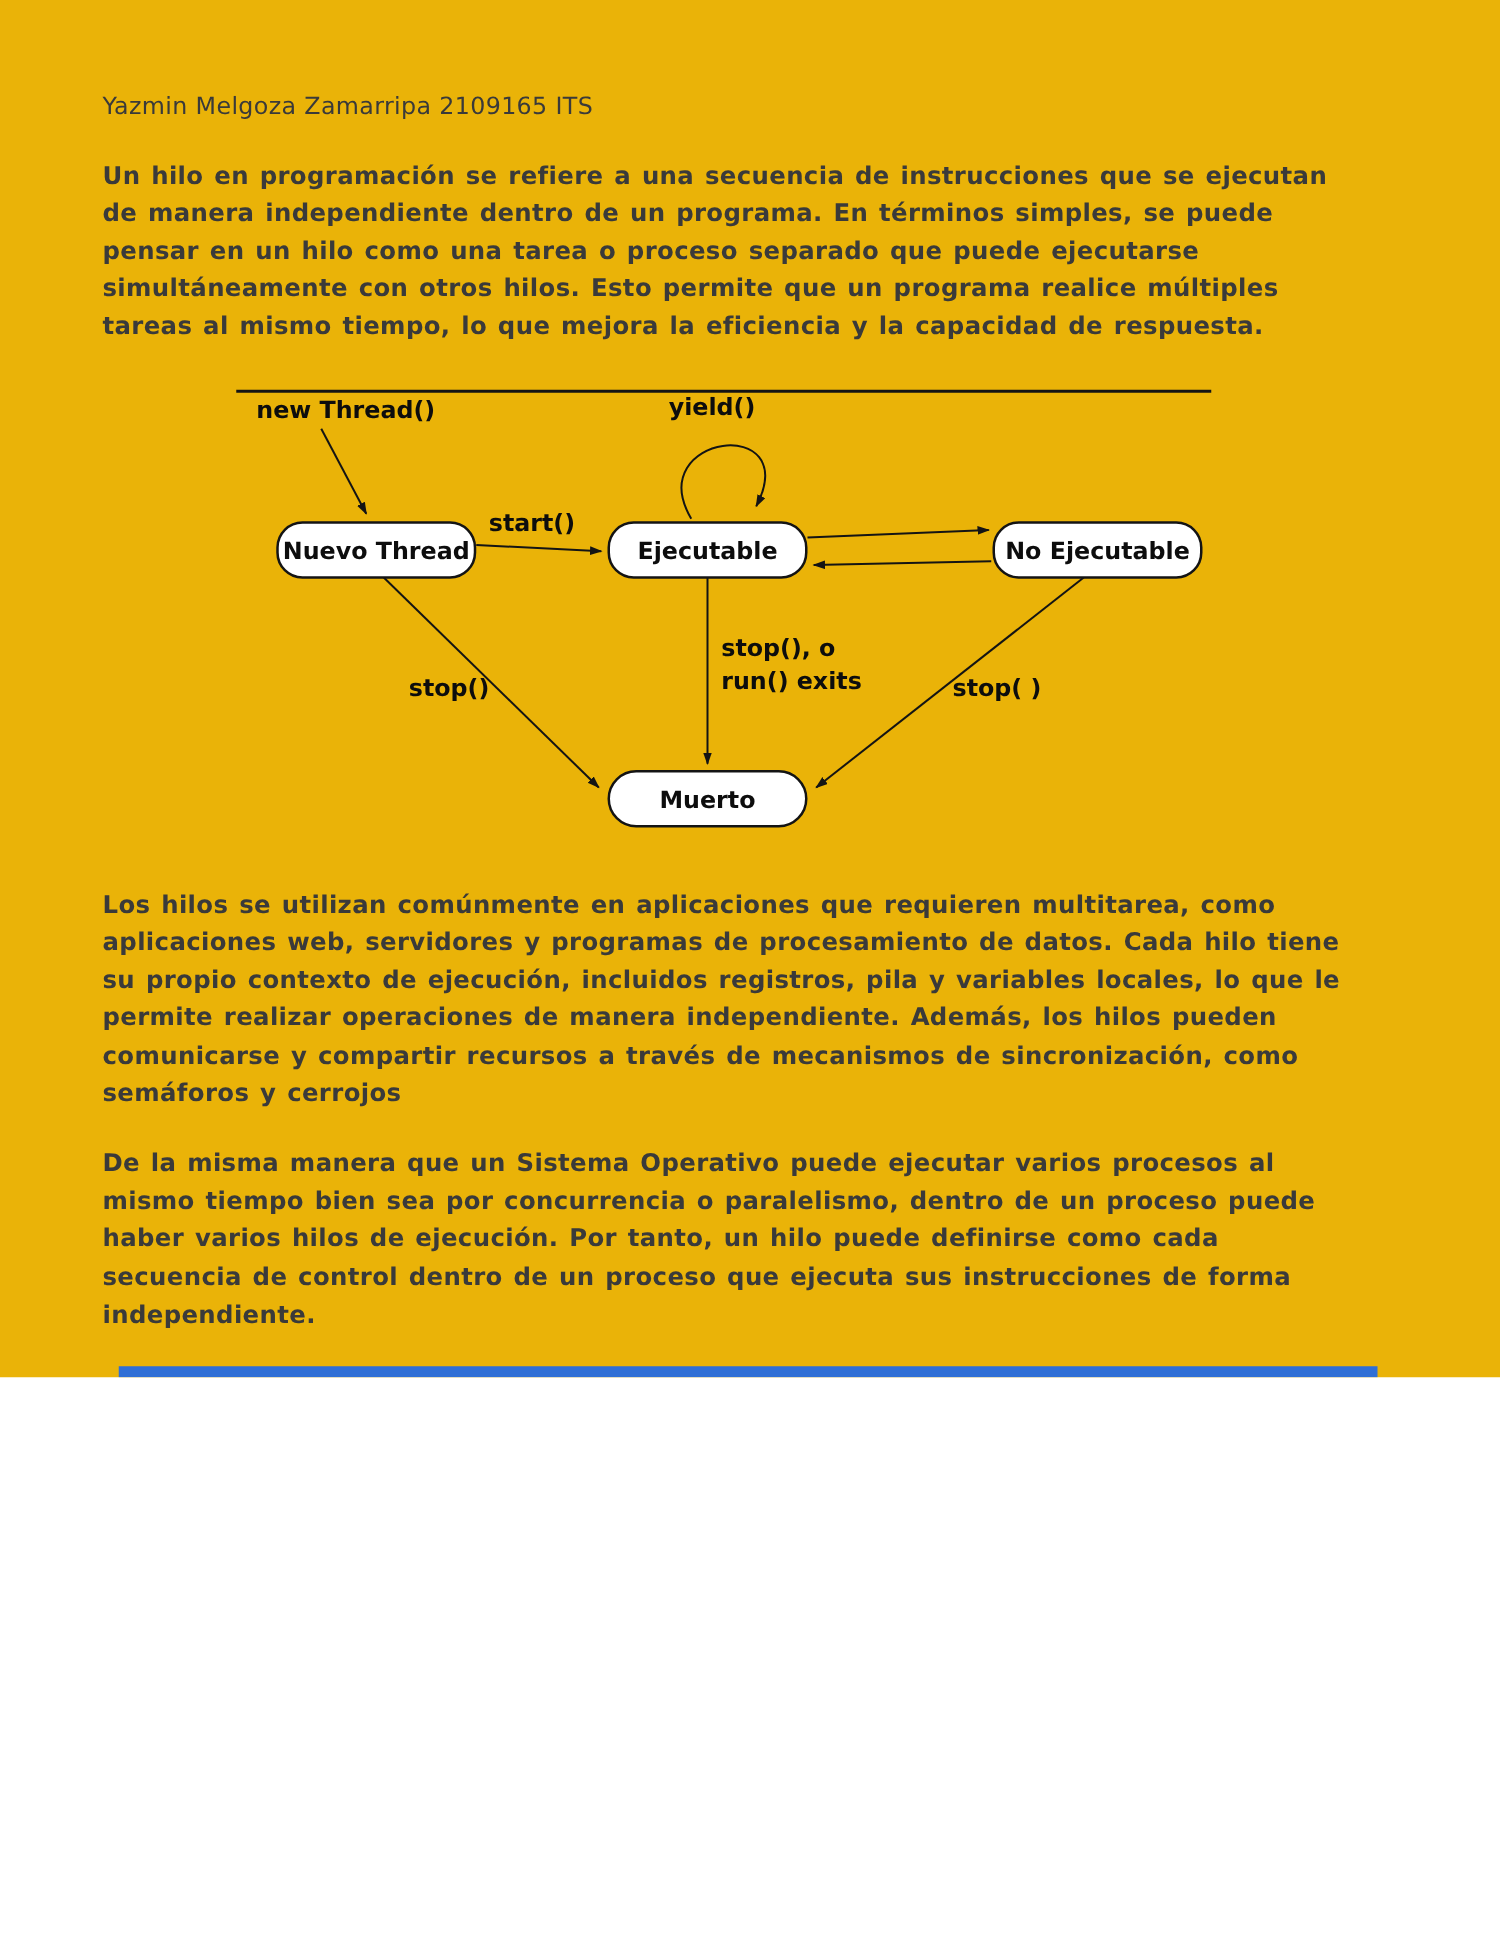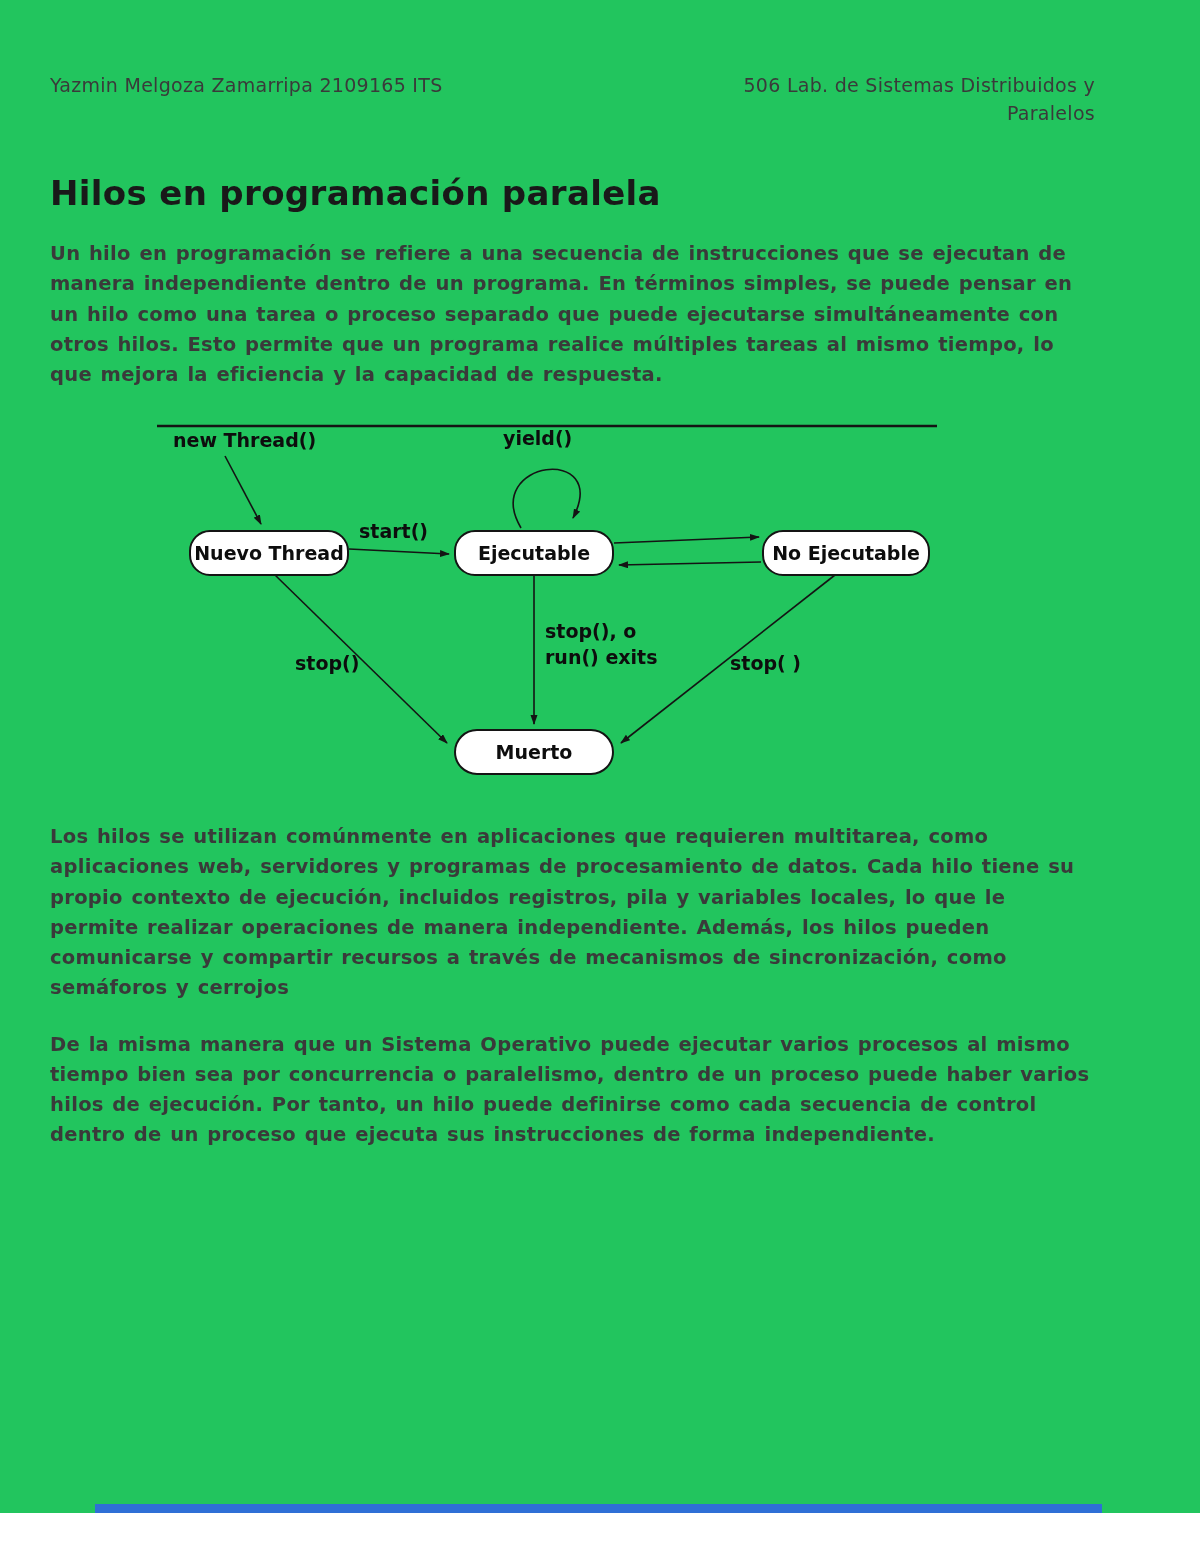--- a/index.html
+++ b/index.html
@@ -2,24 +2,24 @@
 <html><head>
 <meta charset="utf-8">
 <style>
   * { margin: 0; padding: 0; box-sizing: border-box; }
   html, body { background: #ffffff; }
   body { font-family: "DejaVu Sans", "Liberation Sans", sans-serif; }
 
   .page {
     position: relative;
     width: 1200px;
-    height: 1513px;
+    height: 1102px;
     margin: 0 auto;
-    background: #22c55e;
-    padding: 72px 105px 0 50px;
+    background: #eab308;
+    padding: 72px 105px 0 82px;
     overflow: hidden;
   }
 
   .doc-header {
     display: flex;
     justify-content: space-between;
     align-items: flex-start;
     font-size: 19px;
     color: #3a3a3a;
     letter-spacing: 0.015em;
@@ -71,27 +71,22 @@
     background: #2f6fd6;
   }
 </style>
 </head>
 <body>
 
 <div class="page">
 
   <div class="doc-header">
     <div class="hdr-left">Yazmin Melgoza Zamarripa 2109165 ITS</div>
-    <div class="hdr-right">
-      <div>506 Lab. de Sistemas Distribuidos y</div>
-      <div>Paralelos</div>
-    </div>
   </div>
 
-  <h1 class="doc-title">Hilos en programación paralela</h1>
 
   <p class="doc-par">Un hilo en programación se refiere a una secuencia de instrucciones que se ejecutan de manera independiente dentro de un programa. En términos simples, se puede pensar en un hilo como una tarea o proceso separado que puede ejecutarse simultáneamente con otros hilos. Esto permite que un programa realice múltiples tareas al mismo tiempo, lo que mejora la eficiencia y la capacidad de respuesta.</p>
 
   <div class="diagram-wrap">
     <svg width="830" height="382" viewBox="0 0 830 382" xmlns="http://www.w3.org/2000/svg">
       <defs>
         <marker id="arrow" markerWidth="11" markerHeight="9" refX="9" refY="3.5" orient="auto" markerUnits="userSpaceOnUse">
           <path d="M0,0 L10,3.5 L0,7 Z" fill="#141414"></path>
         </marker>
       </defs>

